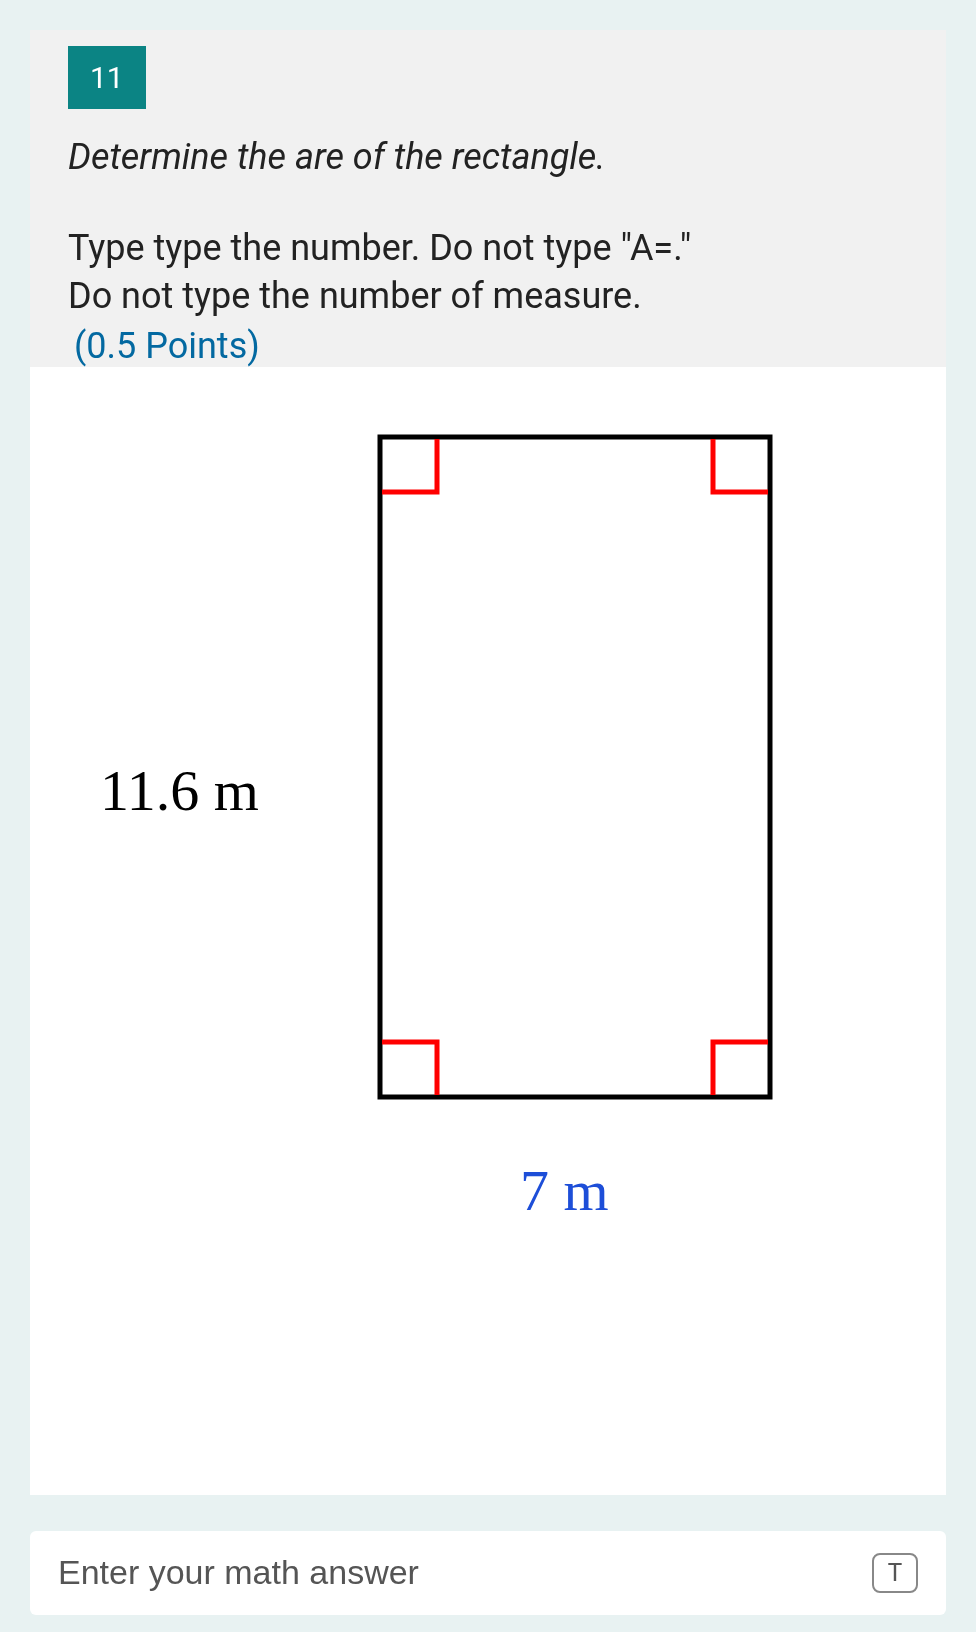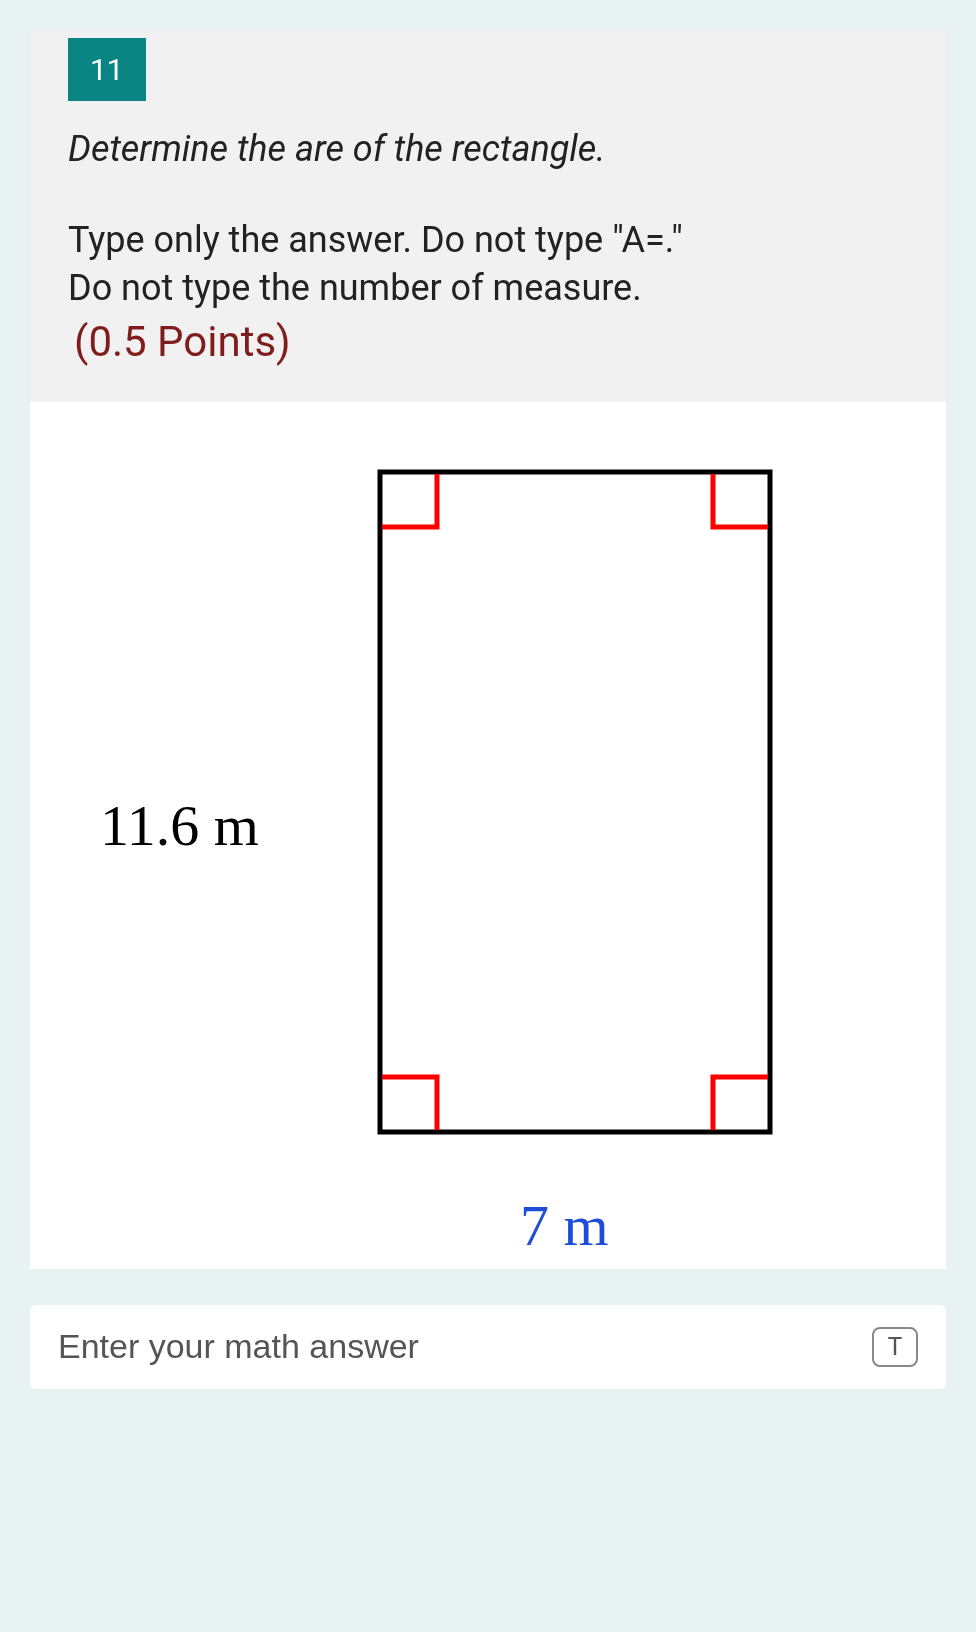--- a/index.html
+++ b/index.html
@@ -22,46 +22,45 @@
   .question-header {
     padding: 0 38px 0 38px;
   }
   .question-number {
     display: inline-block;
     background-color: #0b8484;
     color: #ffffff;
     font-size: 30px;
     font-weight: 400;
     padding: 14px 22px;
-    margin-top: 8px;
+    margin-top: 16px;
   }
   .question-text {
     font-size: 36px;
     color: #222;
     margin-top: 24px;
     line-height: 1.35;
     font-style: italic;
   }
   .question-instructions {
     font-size: 36px;
     color: #222;
     margin-top: 42px;
     line-height: 1.35;
   }
   .points {
-    font-size: 42px;
-    color: #7f1d1d;
+    font-size: 36px;
+    color: #0369a1;
     margin-top: 4px;
     padding-left: 6px;
   }
   .diagram-area {
     background-color: #ffffff;
-    margin-top: 36px;
     width: 100%;
-    height: 867px;
+    height: 1128px;
     position: relative;
   }
   .diagram-svg {
     position: absolute;
     top: 0;
     left: 0;
   }
   .height-label {
     position: absolute;
     font-family: "Times New Roman", Times, serif;
@@ -114,21 +113,21 @@
   }
 </style>
 </head>
 <body>
 
 <div class="question-card">
   <div class="question-header">
     <div class="question-number">11</div>
     <div class="question-text">Determine the are of the rectangle.</div>
     <div class="question-instructions">
-      <span>Type only the answer. Do not type "A=."</span><br>
+      <span>Type type the number. Do not type "A=."</span><br>
       <span>Do not type the number of measure.</span>
     </div>
     <div class="points">(0.5 Points)</div>
   </div>
 
   <div class="diagram-area">
     <svg class="diagram-svg" width="916" height="880">
 
       <rect x="350" y="70" width="390" height="660" fill="none" stroke="#000000" stroke-width="5"></rect>
 

